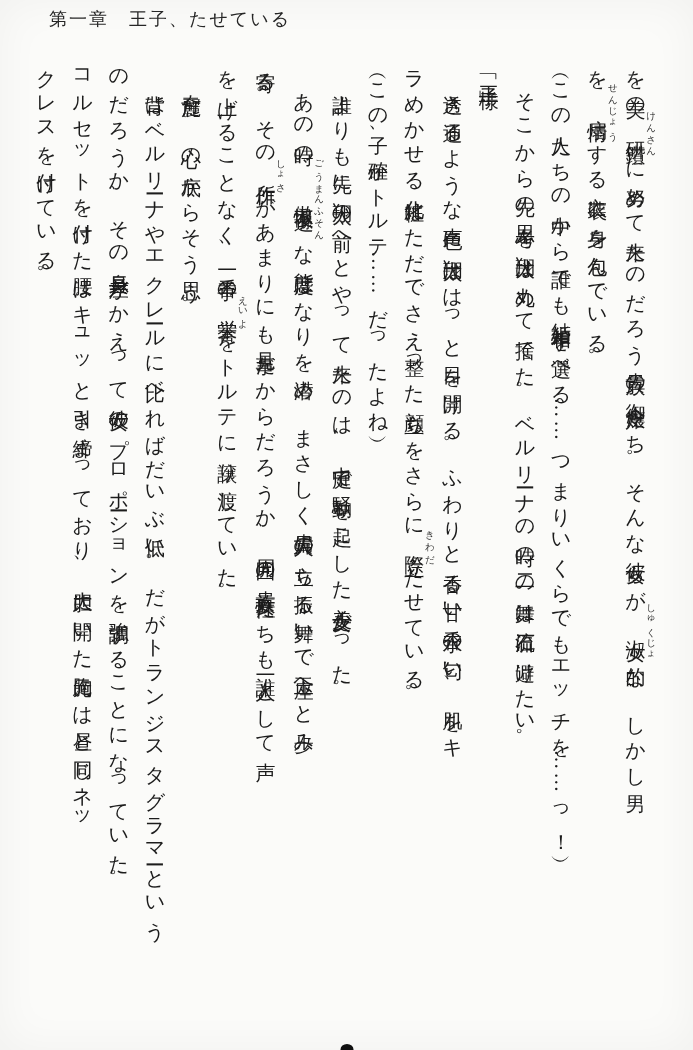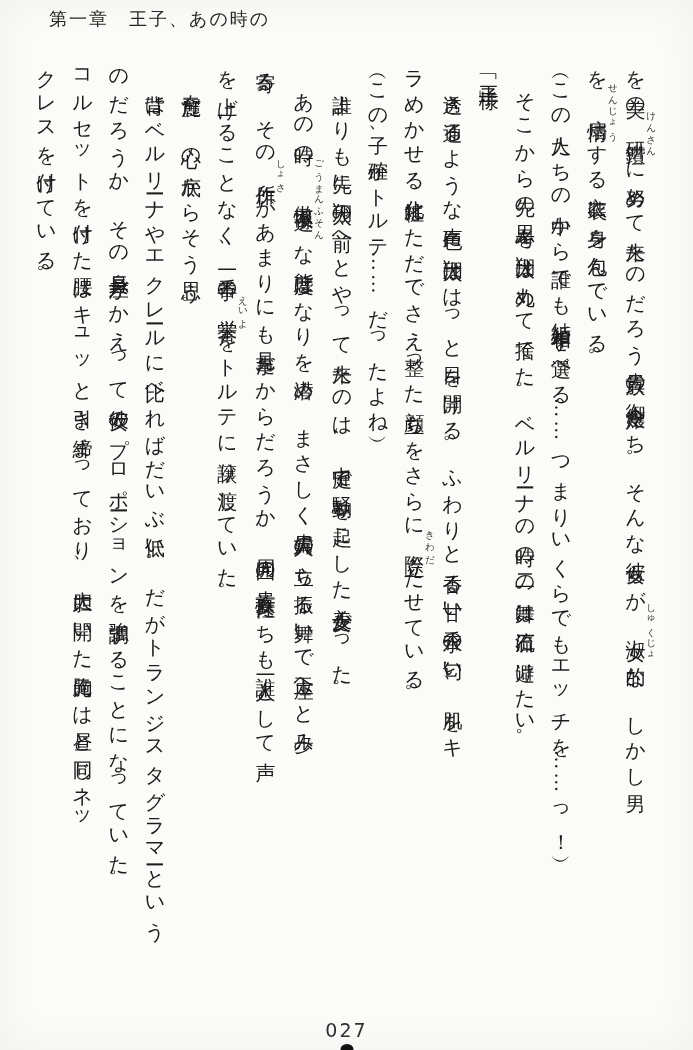--- a/index.html
+++ b/index.html
@@ -62,21 +62,21 @@
     width: 13px;
     height: 11px;
     border-radius: 50%;
     background: #101010;
   }
 </style>
 </head>
 <body>
 
 <div class="page" style="--bg: #fbfbf9; --fg: #1c1c1c; --fg-header: #262626; --fg-page: #303030;">
-  <div class="chapter-header">第一章　王子、あの時の</div>
+  <div class="chapter-header">第一章　王子、たせている</div>
 
   <div class="body-text">
       <div class="line indent-0"><span>を美の</span><ruby>研鑽<rt>けんさん</rt></ruby><span>に努めて来たのだろう貴族の御令嬢たち。そんな彼女らが</span><ruby>淑女<rt>しゅくじょ</rt></ruby><span>的な、しかし男</span></div>
       <div class="line indent-0"><span>を</span><ruby>扇情<rt>せんじょう</rt></ruby><span>する衣装に身を包んでいる。</span></div>
       <div class="line indent-0_5"><span>（この人たちの中から誰でも結婚相手を選べる……つまりいくらでもエッチを……っ！）</span></div>
       <div class="line indent-1"><span>そこから先の思考を翔太は丸めて捨てた。ベルリーナの時の二の舞は流石に避けたい。</span></div>
       <div class="line indent-0_5"><span>「王子様」</span></div>
       <div class="line indent-1"><span>透き通るような声色に翔太ははっと目を開ける。ふわりと香る甘い香水の匂い、肌をキ</span></div>
       <div class="line indent-0"><span>ラめかせる化粧はただでさえ整った顔立ちをさらに</span><ruby>際立<rt>きわだ</rt></ruby><span>たせている。</span></div>
       <div class="line indent-0_5"><span>（この子、確かトルテ……だったよね）</span></div>
@@ -84,16 +84,15 @@
       <div class="line indent-1"><span>あの時の</span><ruby>傲慢不遜<rt>ごうまんふそん</rt></ruby><span>な態度はなりを潜め、まさしく貴婦人の立ち振る舞いで玉座へと歩み</span></div>
       <div class="line indent-0"><span>寄る。その</span><ruby>所作<rt>しょさ</rt></ruby><span>があまりにも見事だからだろうか、周囲の貴族女性たちも誰一人として声</span></div>
       <div class="line indent-0"><span>を上げることなく、一番手の</span><ruby>栄誉<rt>えいよ</rt></ruby><span>をトルテに譲り渡していた。</span></div>
       <div class="line indent-1"><span>奇麗だ。心の底からそう思う。</span></div>
       <div class="line indent-1"><span>背はベルリーナやエクレールに比べればだいぶ低い。だがトランジスタグラマーという</span></div>
       <div class="line indent-0"><span>のだろうか、その身長差がかえって彼女のプロポーションを強調することになっていた。</span></div>
       <div class="line indent-0"><span>コルセットを付けた腰はキュッと引き締まっており、大胆に開いた胸元には昼と同じネッ</span></div>
       <div class="line indent-0"><span>クレスを付けている。</span></div>
     </div>
 
-  <div class="page-number">027</div>
 
   <div class="footer-dot"></div>
 </div>
 
 </body></html>

